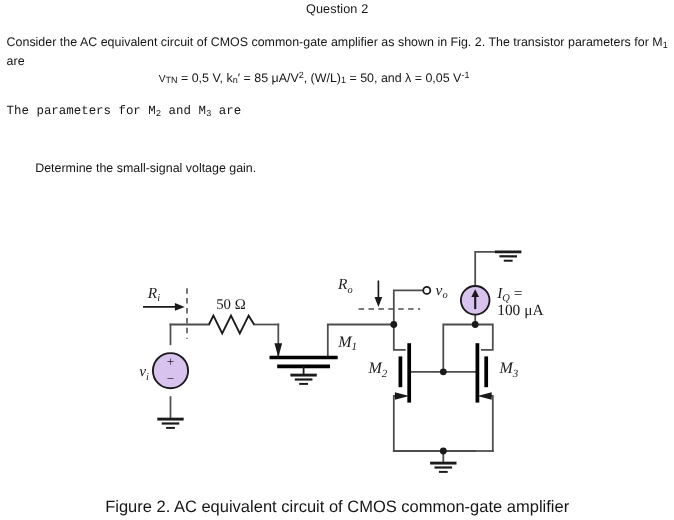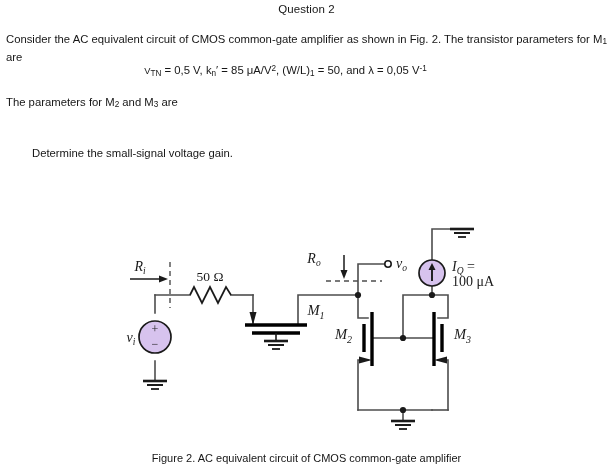--- a/index.html
+++ b/index.html
@@ -13,38 +13,38 @@
   .q-title{
     position:absolute;left:0;top:3px;width:613px;text-align:center;
     font-size:11.5px;font-weight:normal;letter-spacing:.1px;
   }
 
   .para{
     position:absolute;font-size:11.3px;line-height:15.5px;
     text-align:justify;text-justify:inter-word;
   }
   .p1{left:6px;top:32px;width:601px;}
-  .p2{left:6px;top:95px;width:601px;}
+  .p2{left:6px;top:95px;width:601px;font-family:Liberation Mono, monospace;}
   .p3{left:6px;top:146px;width:601px;padding-left:26px;}
 
   .eq{
     position:absolute;font-size:11.3px;line-height:15.5px;
     left:0;width:491px;text-align:center;margin-left:40px;
   }
   .eq1{top:61px;}
   .eq2{top:119px;}
 
   sub{font-size:8.2px;vertical-align:-0.18em;}
   sup{font-size:8.2px;vertical-align:0.42em;}
   .sc{font-size:9.3px;}
 
   .fig-wrap{position:absolute;left:0;top:205px;width:613px;height:235px;}
   .caption{
     position:absolute;left:0;top:452px;width:613px;text-align:center;
-    font-size:11px;
+    font-size:15px;
   }
   svg{display:block;}
 </style>
 </head>
 <body>
 
 <div class="page">
 
   <div class="q-title">Question 2</div>
 

